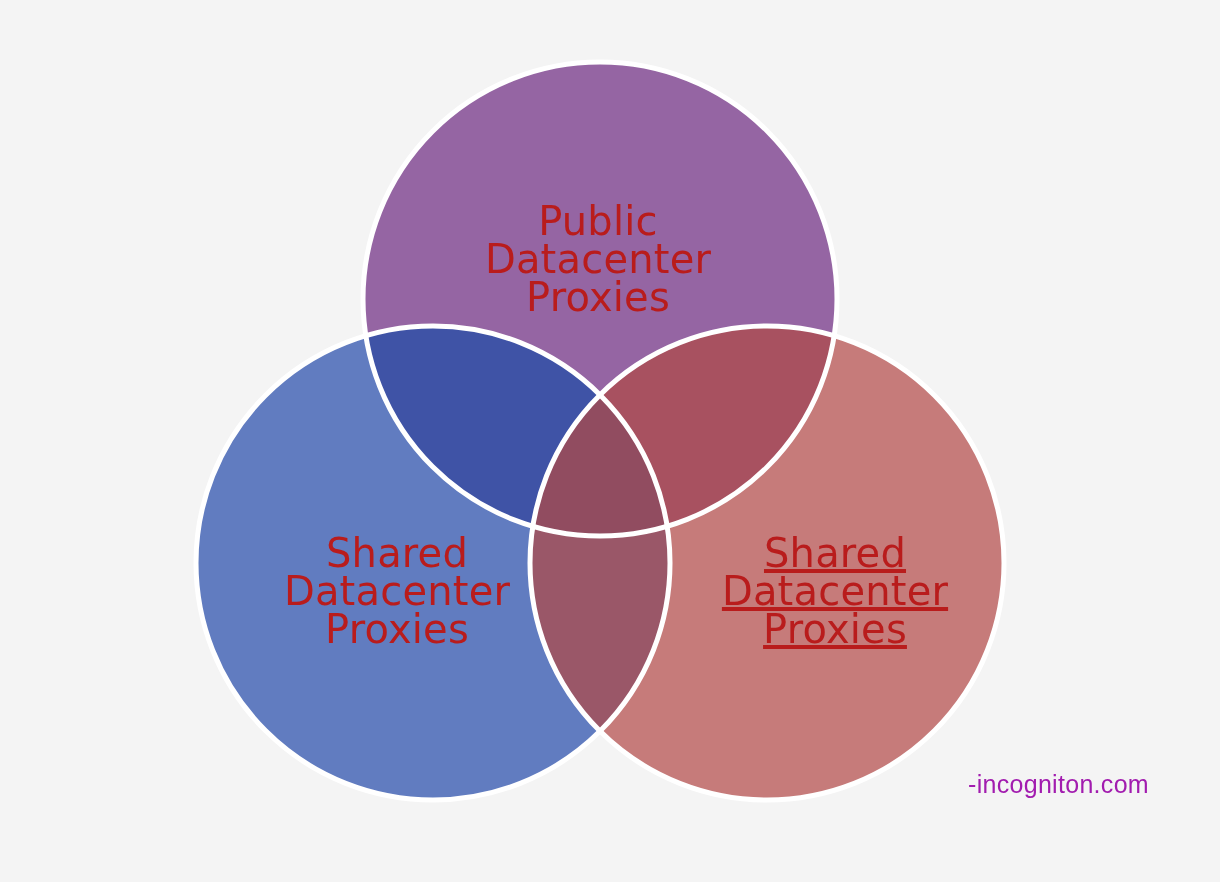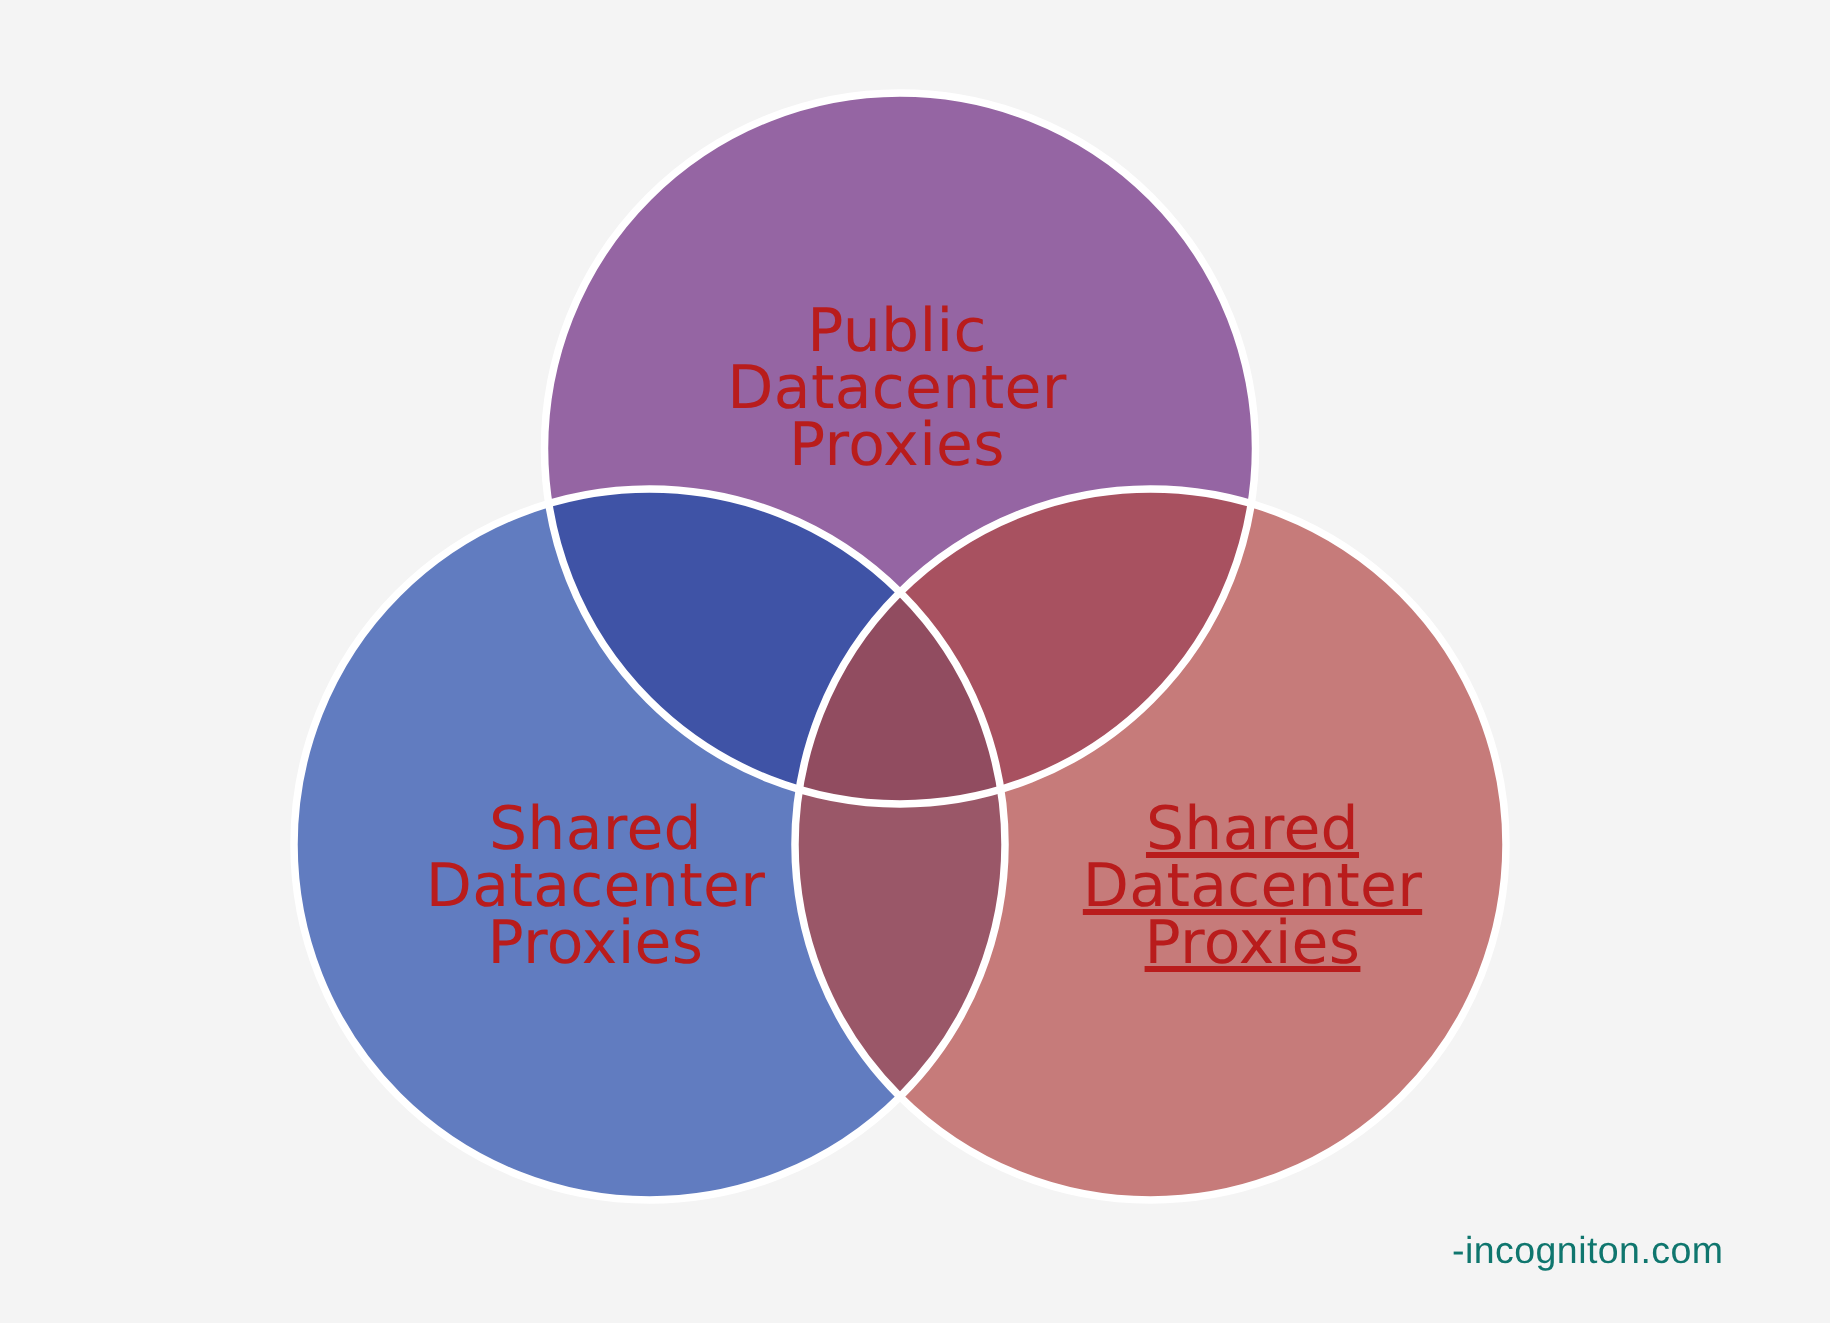--- a/index.html
+++ b/index.html
@@ -18,24 +18,24 @@
     line-height: 38px;
     width: 260px;
     font-weight: normal;
     letter-spacing: 0.2px;
   }
   .label span { display: block; }
   #label-public { left: 468px; top: 202px; }
   #label-private { left: 267px; top: 534px; }
   #label-shared { left: 705px; top: 534px; text-decoration: underline; }
   #watermark {
-    position: absolute; left: 968px; top: 820px;
+    position: absolute; left: 968px; top: 770px;
     font-family: "Liberation Sans", "DejaVu Sans", sans-serif;
     font-size: 25px;
-    color: #0f766e;
+    color: #a21caf;
     letter-spacing: 0.3px;
   }
 </style>
 </head>
 <body>
 
 <svg id="venn" width="1220" height="882" viewBox="0 0 1220 882">
   <defs>
     <clipPath id="clip-public">
         <circle cx="600" cy="299" r="237"></circle>

